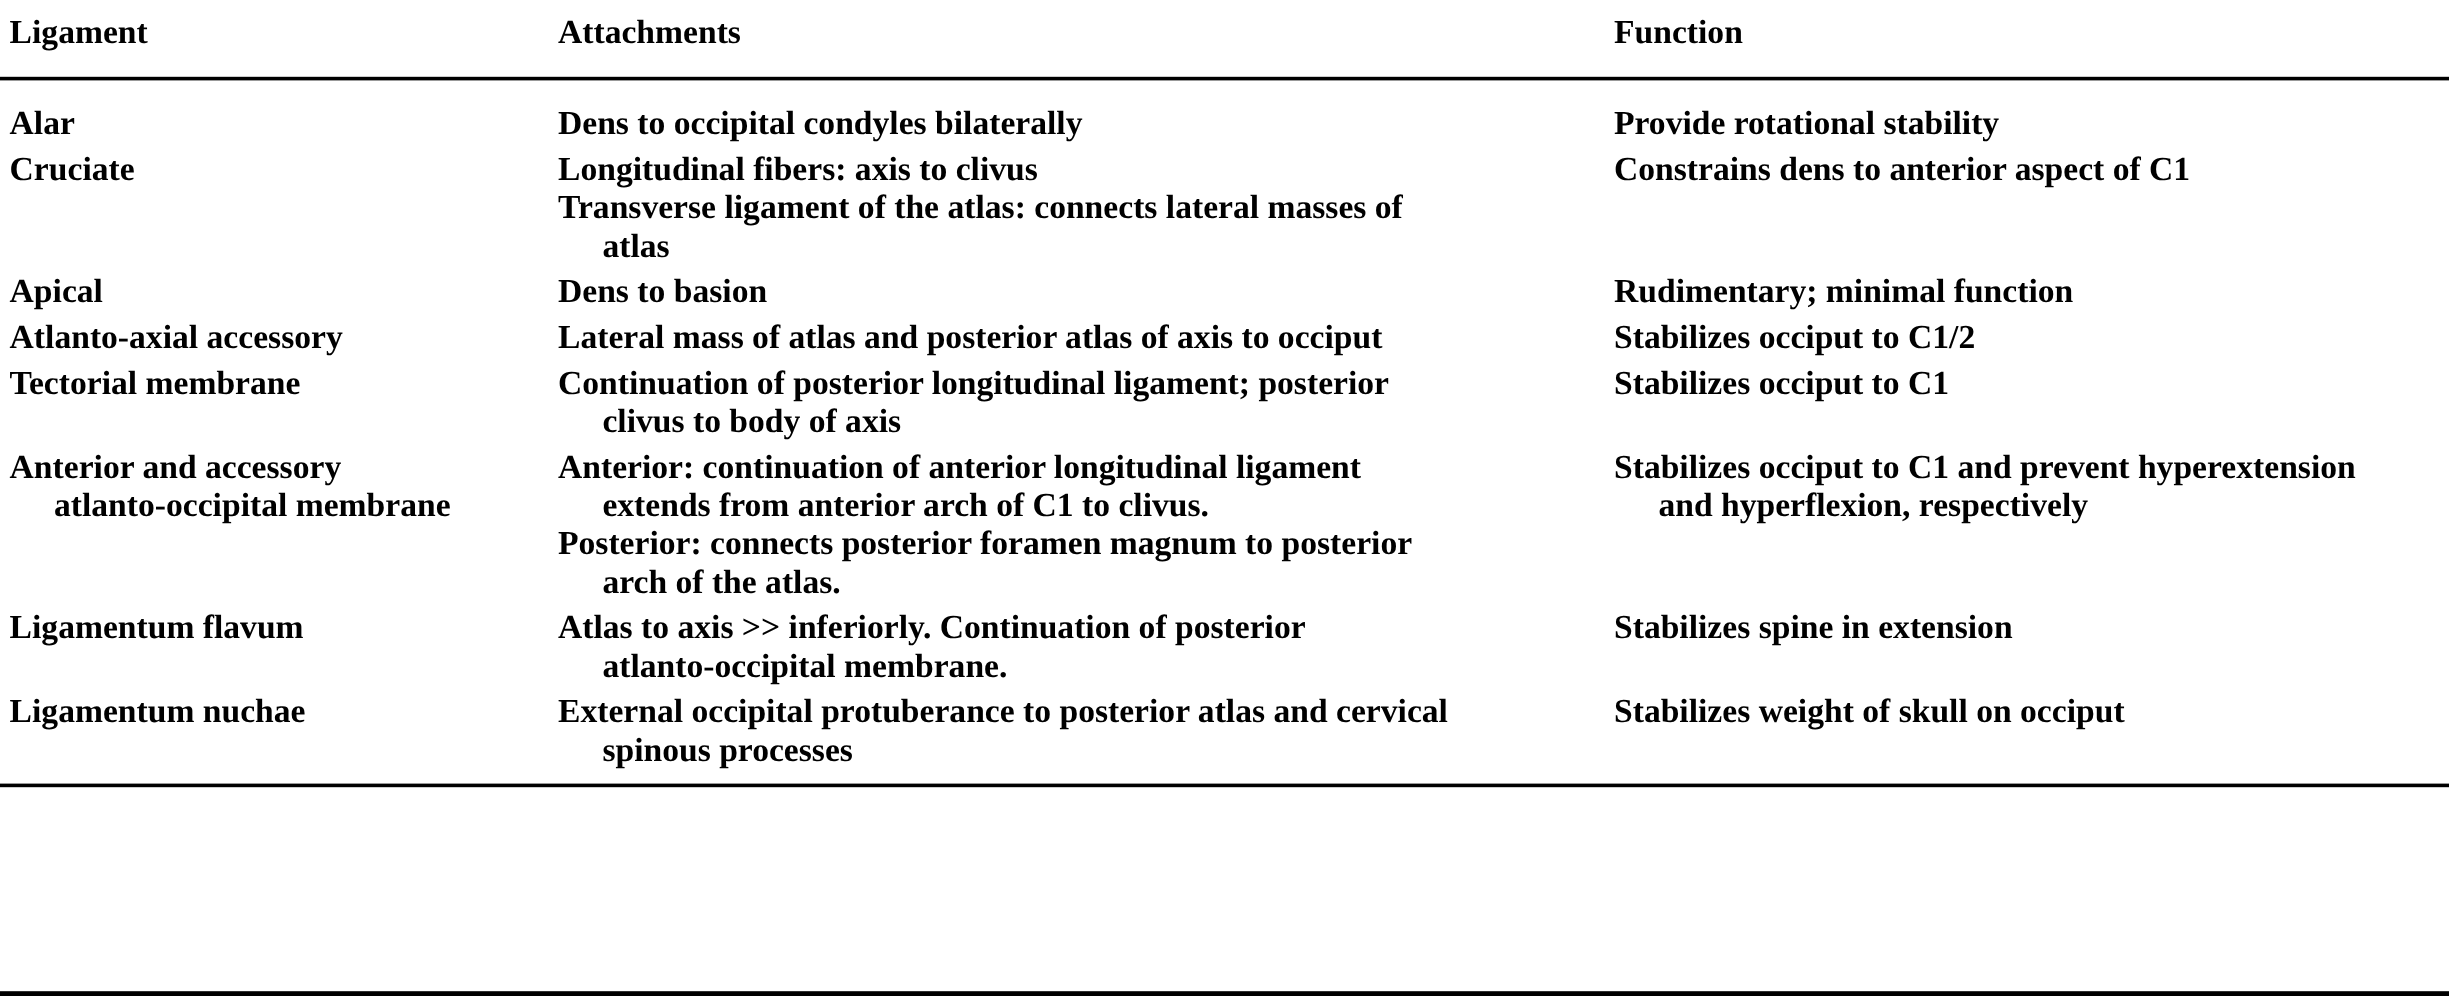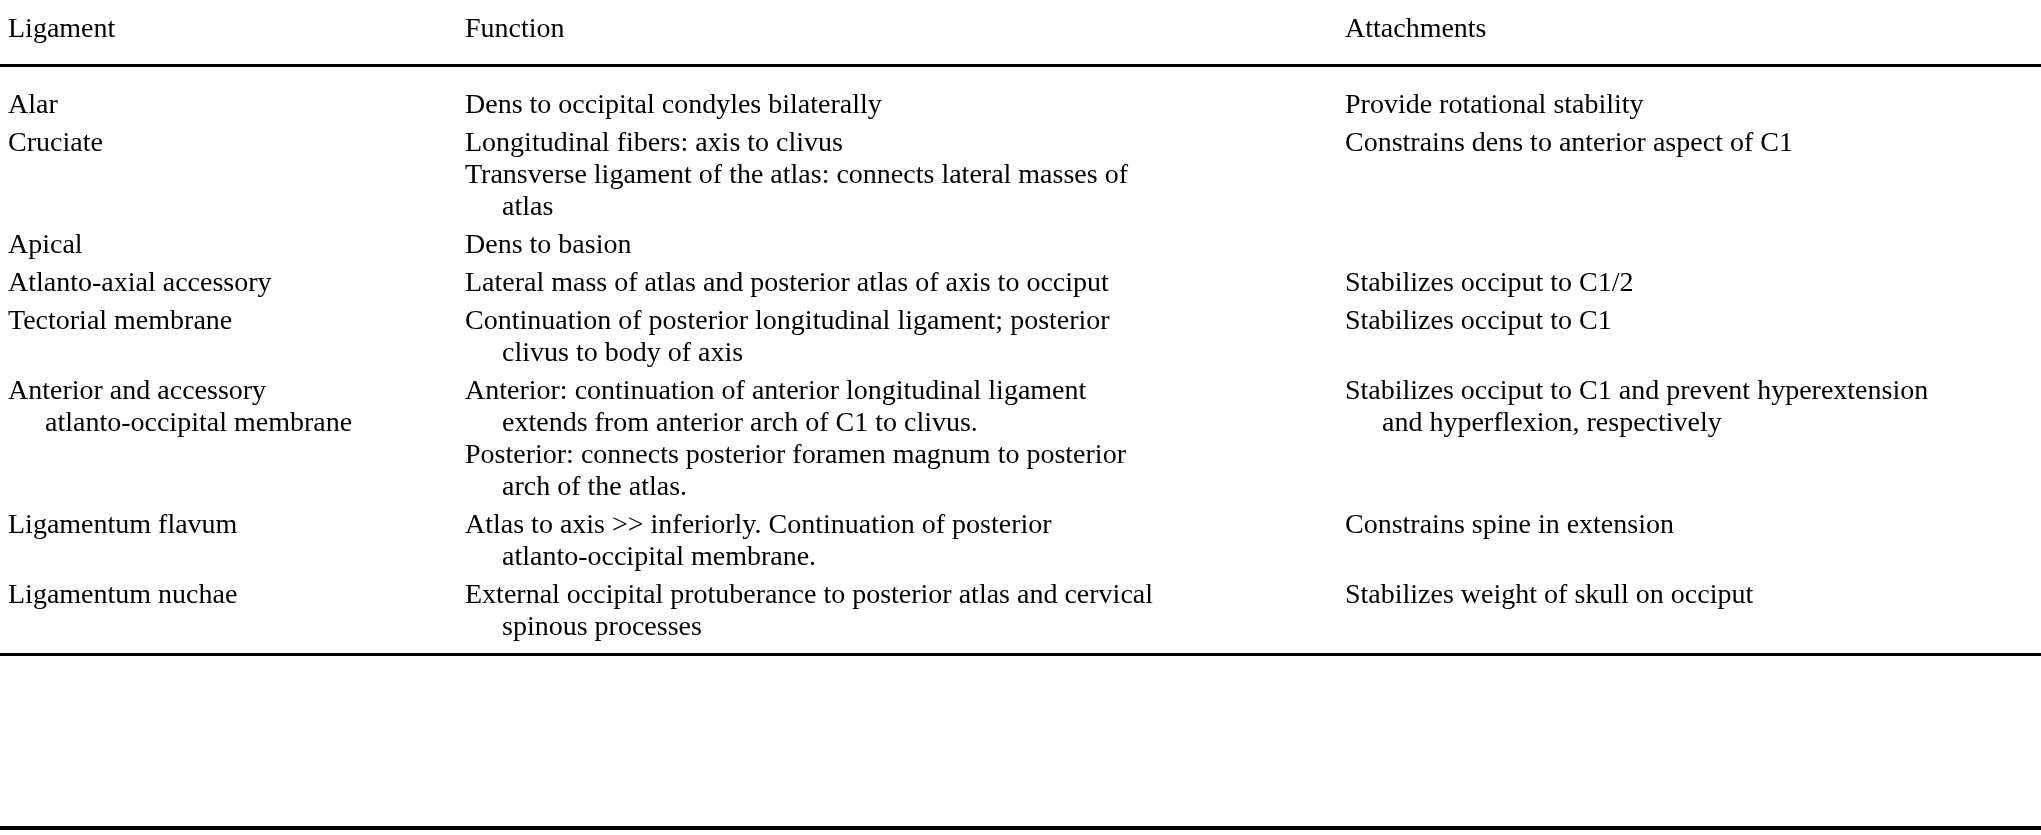--- a/index.html
+++ b/index.html
@@ -10,40 +10,41 @@
     color: #000000;
     font-family: "Liberation Serif", "DejaVu Serif", serif;
     overflow: hidden;
     position: relative;
   }
   .table { position: relative; }
   .grid-row {
     display: grid;
     grid-template-columns: 457px 880px 1fr;
     padding-left: 8px;
+    font-weight: bold;
   }
   .header-row { padding-top: 12px; padding-bottom: 20px; }
   .cell { font-size: 28px; }
   .line { line-height: 32px; white-space: pre; }
   .indent { padding-left: 37px; }
   .rule { width: 2041px; background: #000000; }
   .rule-header { height: 3px; }
   .rule-close { height: 3px; margin-top: 8px; }
   .rule-bottom { position: absolute; left: 0; bottom: 5px; height: 4px; }
   .body-row { padding-top: 3px; padding-bottom: 3px; }
   .body-rows .body-row:first-child { padding-top: 21px; }
 </style>
 </head>
 <body>
 
 <div class="table">
   <div class="grid-row header-row">
     <div class="cell line">Ligament</div>
+    <div class="cell line">Attachments</div>
     <div class="cell line">Function</div>
-    <div class="cell line">Attachments</div>
   </div>
   <div class="rule rule-header"></div>
   <div class="body-rows">
       <div class="grid-row body-row">
         <div class="cell">
           <div class="line">Alar</div>
         </div>
         <div class="cell">
           <div class="line">Dens to occipital condyles bilaterally</div>
         </div>
@@ -63,20 +64,23 @@
         <div class="cell">
           <div class="line">Constrains dens to anterior aspect of C1</div>
         </div>
       </div>
       <div class="grid-row body-row">
         <div class="cell">
           <div class="line">Apical</div>
         </div>
         <div class="cell">
           <div class="line">Dens to basion</div>
+        </div>
+        <div class="cell">
+          <div class="line">Rudimentary; minimal function</div>
         </div>
       </div>
       <div class="grid-row body-row">
         <div class="cell">
           <div class="line">Atlanto-axial accessory</div>
         </div>
         <div class="cell">
           <div class="line">Lateral mass of atlas and posterior atlas of axis to occiput</div>
         </div>
         <div class="cell">
@@ -113,21 +117,21 @@
       </div>
       <div class="grid-row body-row">
         <div class="cell">
           <div class="line">Ligamentum flavum</div>
         </div>
         <div class="cell">
           <div class="line">Atlas to axis &gt;&gt; inferiorly. Continuation of posterior</div>
           <div class="line indent">atlanto-occipital membrane.</div>
         </div>
         <div class="cell">
-          <div class="line">Constrains spine in extension</div>
+          <div class="line">Stabilizes spine in extension</div>
         </div>
       </div>
       <div class="grid-row body-row">
         <div class="cell">
           <div class="line">Ligamentum nuchae</div>
         </div>
         <div class="cell">
           <div class="line">External occipital protuberance to posterior atlas and cervical</div>
           <div class="line indent">spinous processes</div>
         </div>

